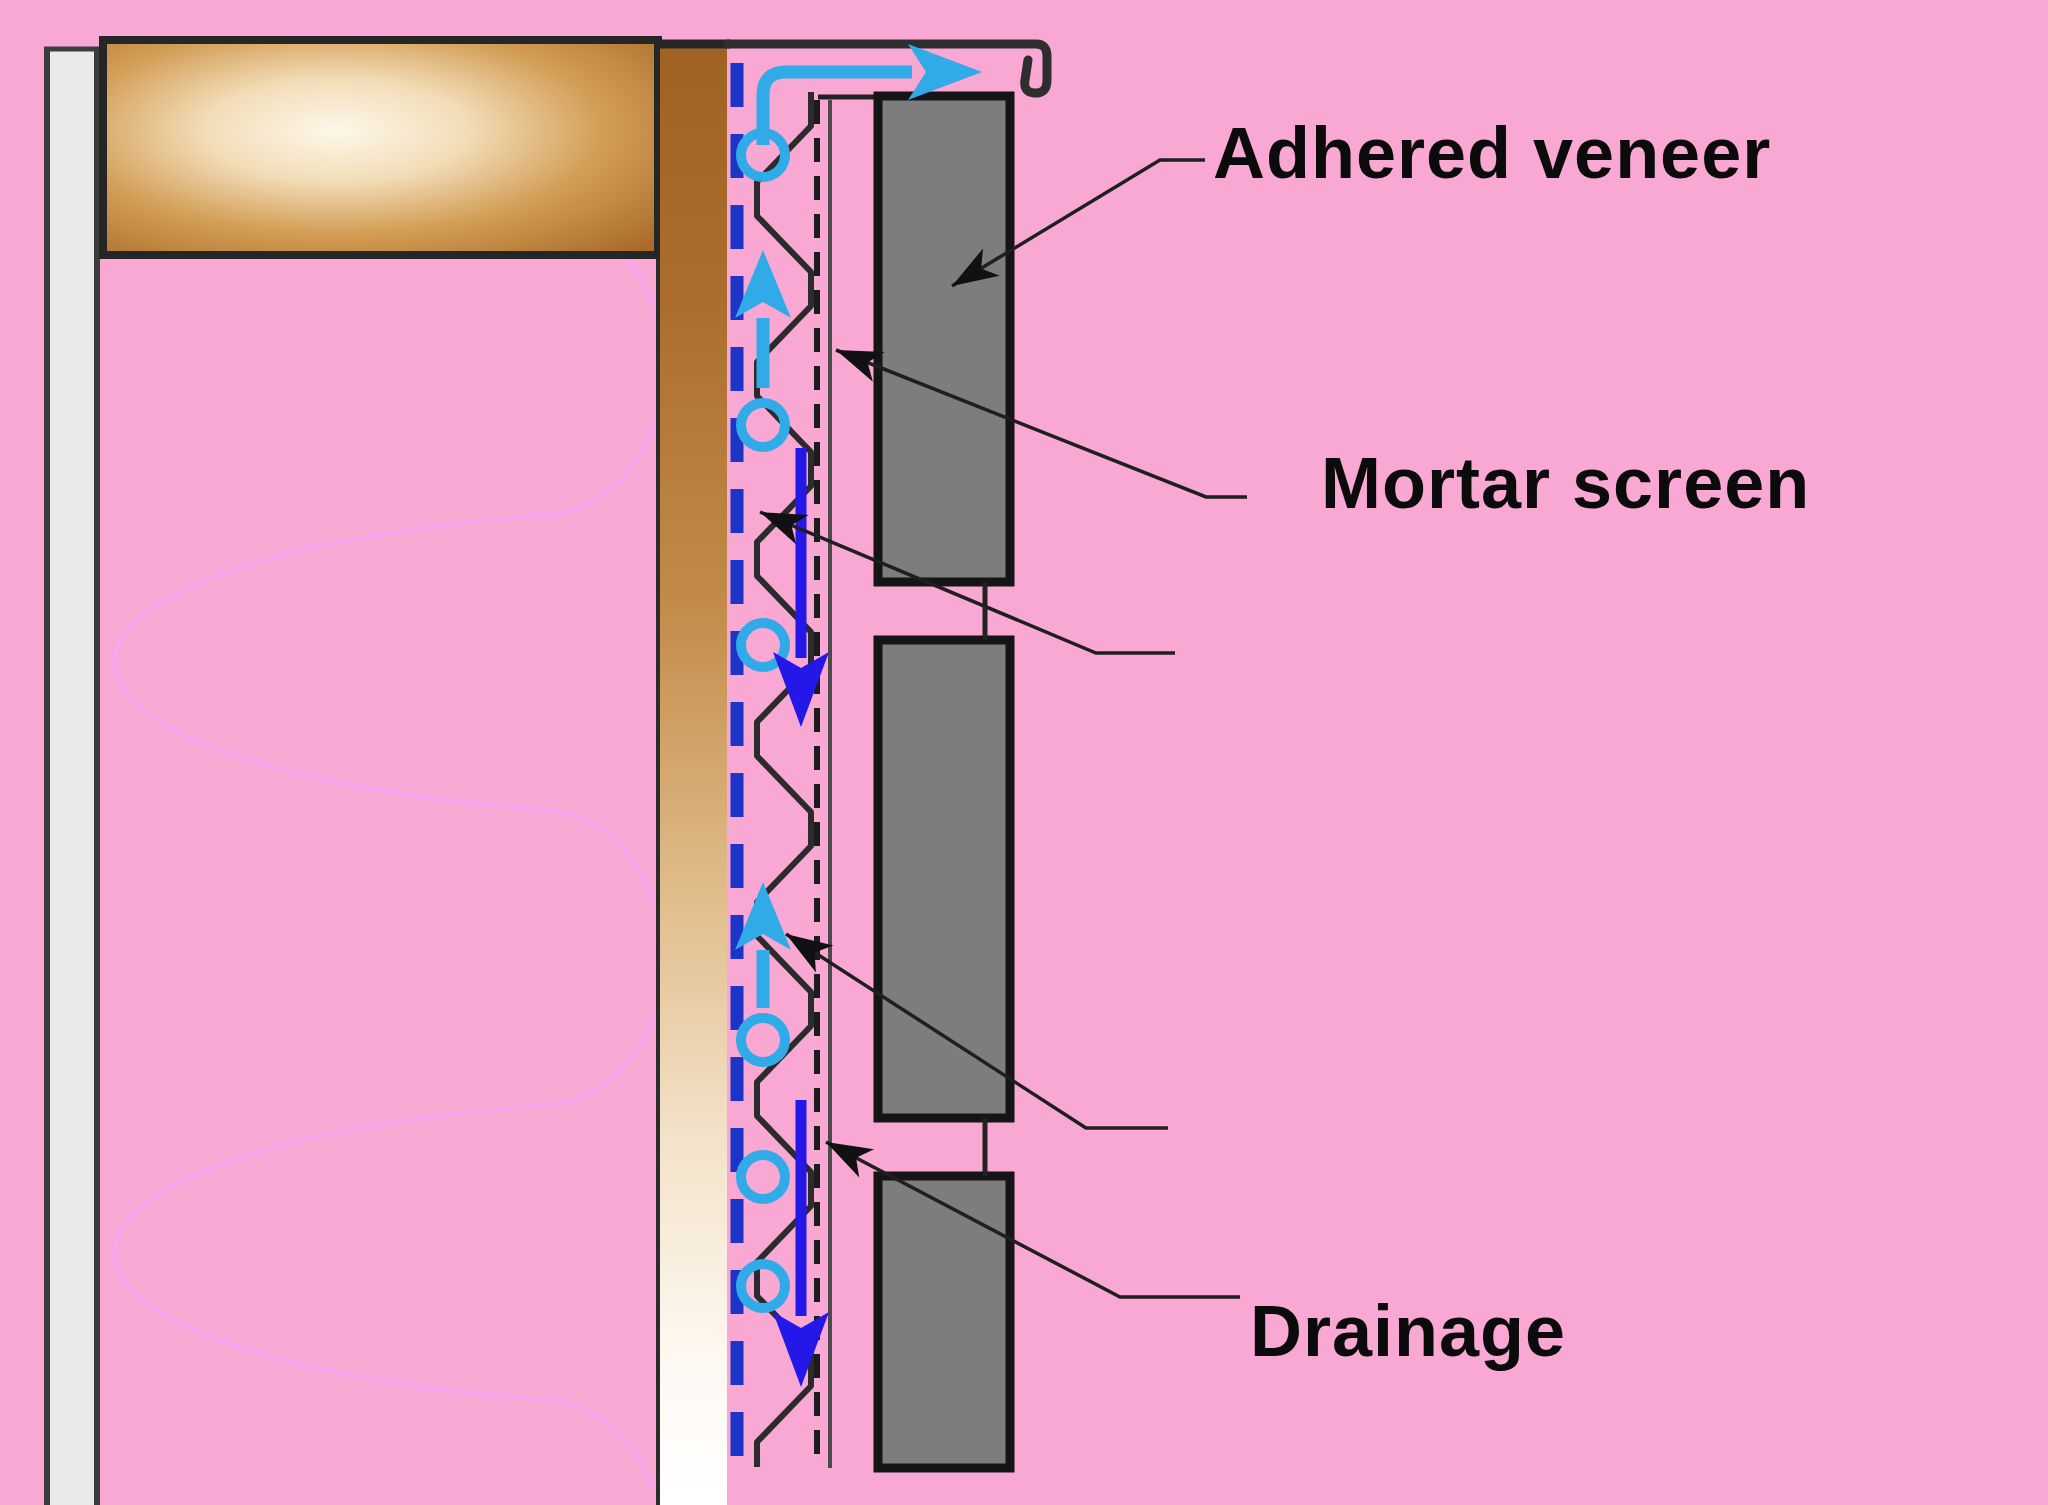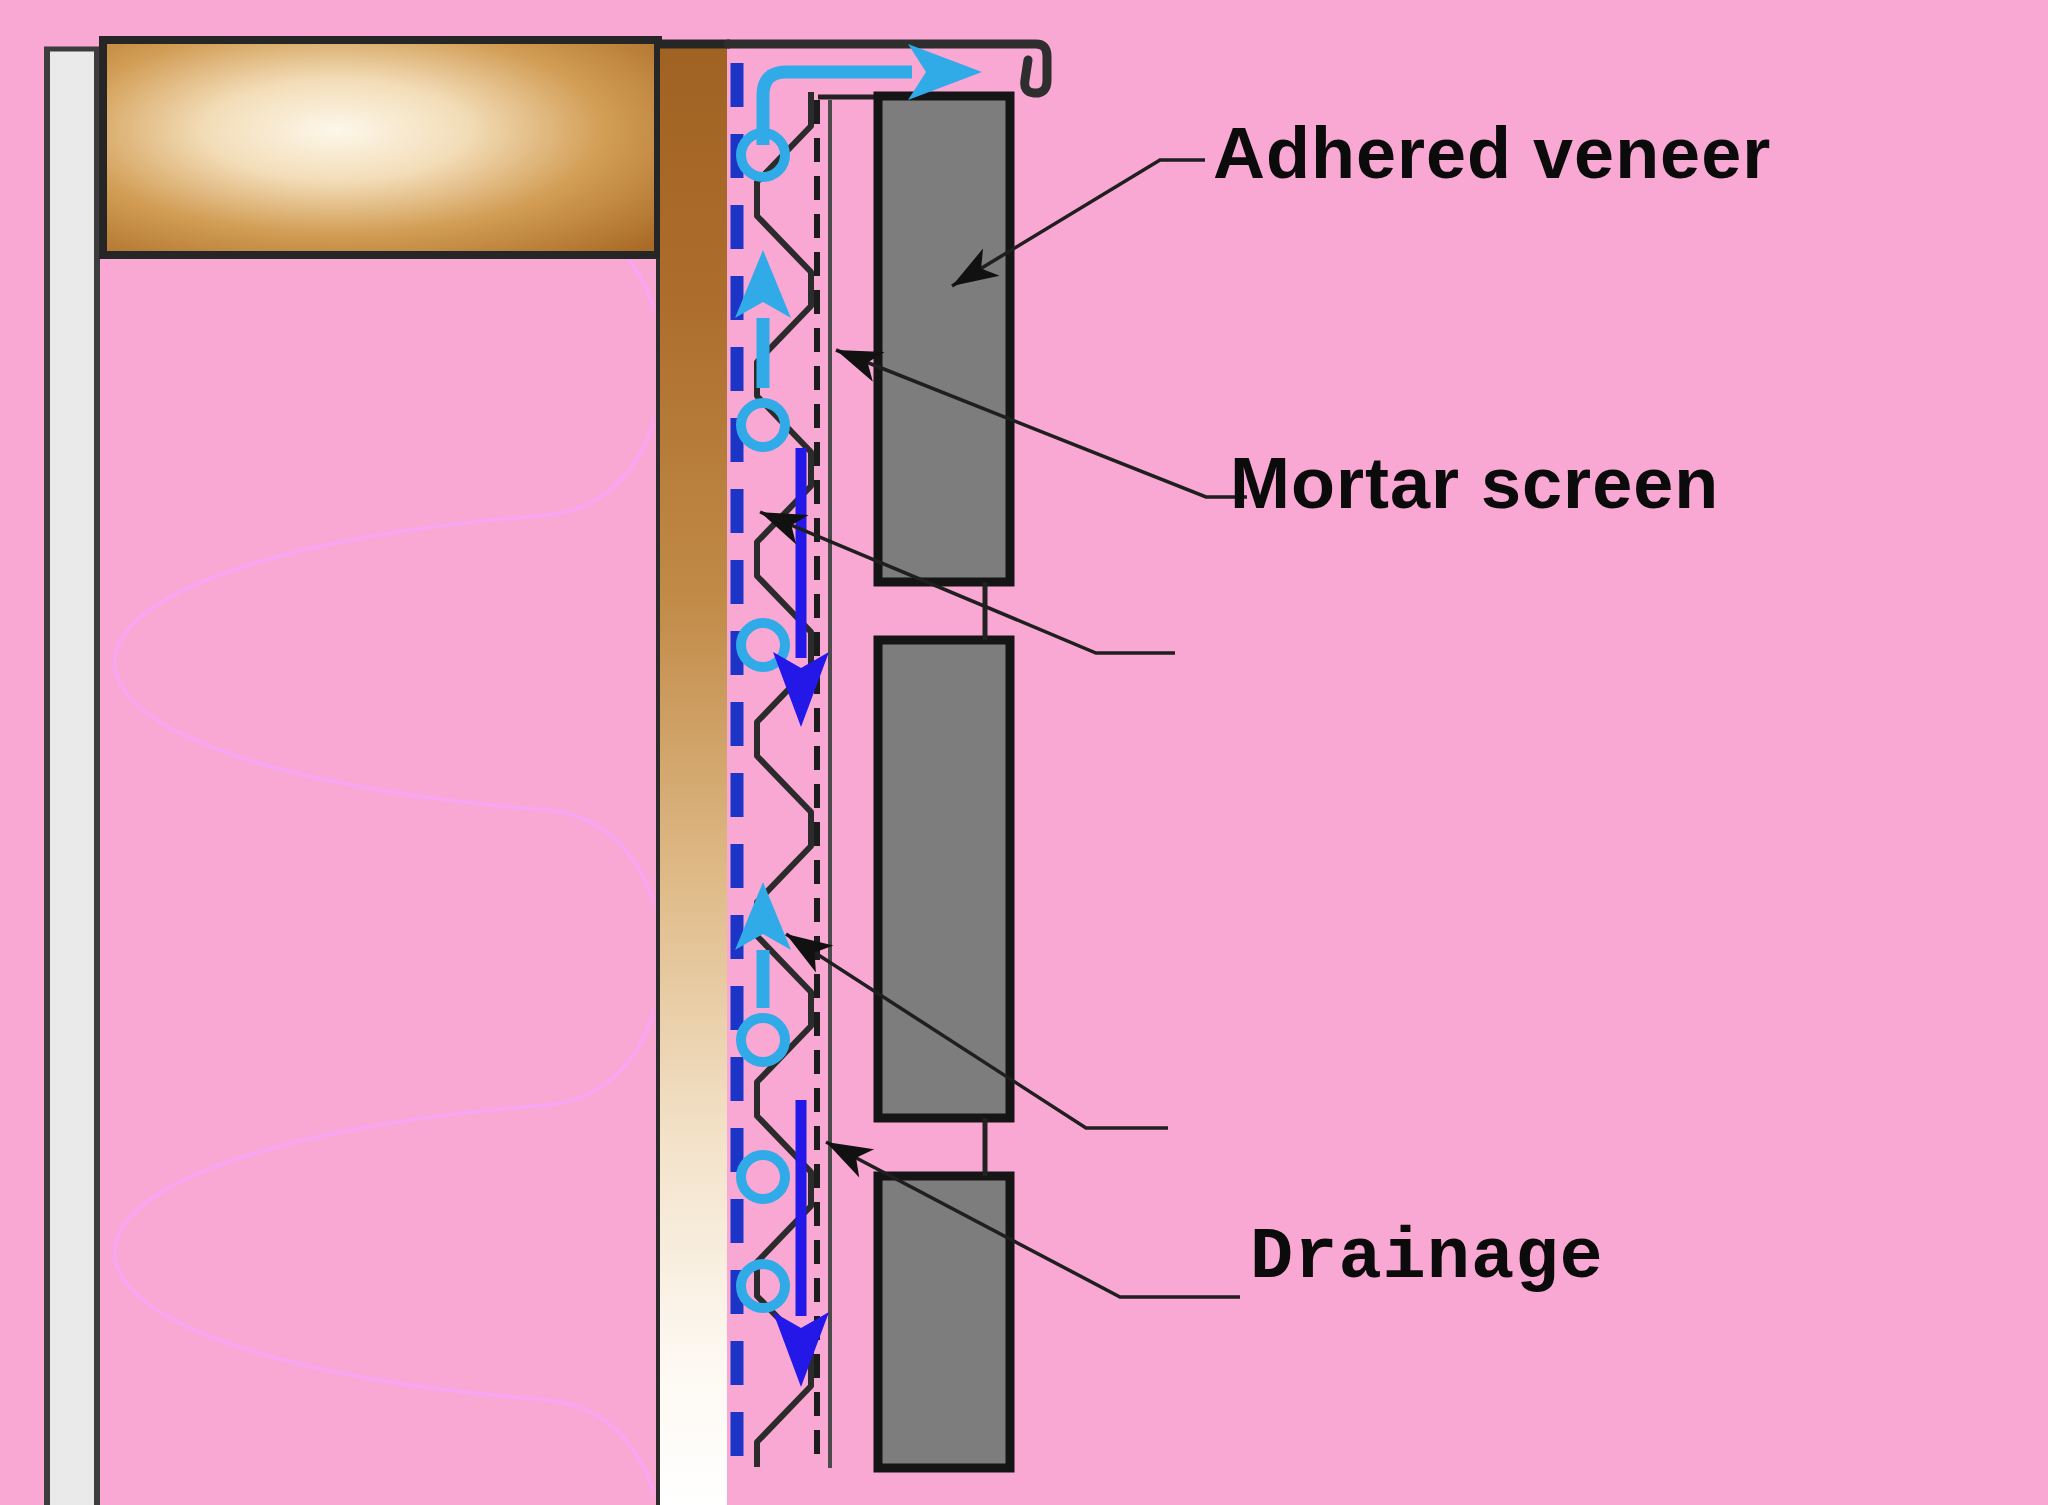--- a/index.html
+++ b/index.html
@@ -2,24 +2,24 @@
 <html><head>
 <meta charset="utf-8">
 <style>
   html,body{margin:0;padding:0;background:#ffffff;}
   .stage{position:relative;width:2048px;height:1505px;background:#f9a8d4;overflow:hidden;
          font-family:"Liberation Sans",sans-serif;}
   .stage svg{position:absolute;left:0;top:0;}
   .callout{position:absolute;font-weight:bold;font-size:72px;line-height:1.05;
            color:#0b0b0b;letter-spacing:1px;white-space:nowrap;}
   .lbl-adhered{left:1213px;top:116px;}
-  .lbl-mortar{left:1230px;top:446px;}
+  .lbl-mortar{left:1321px;top:446px;}
   .lbl-wrb{left:1183px;top:600px;}
   .lbl-vent{left:1178px;top:1080px;}
-  .lbl-drain{left:1250px;top:1221px;font-family:Liberation Mono, monospace;}
+  .lbl-drain{left:1250px;top:1294px;}
 </style>
 </head>
 <body>
 
 <div class="stage">
 
   <svg width="2048" height="1505" viewBox="0 0 2048 1505">
     <defs>
       <radialGradient id="hdrGrad" cx="42%" cy="42%" r="78%">
         <stop offset="0" stop-color="#fdf7ea"></stop>

